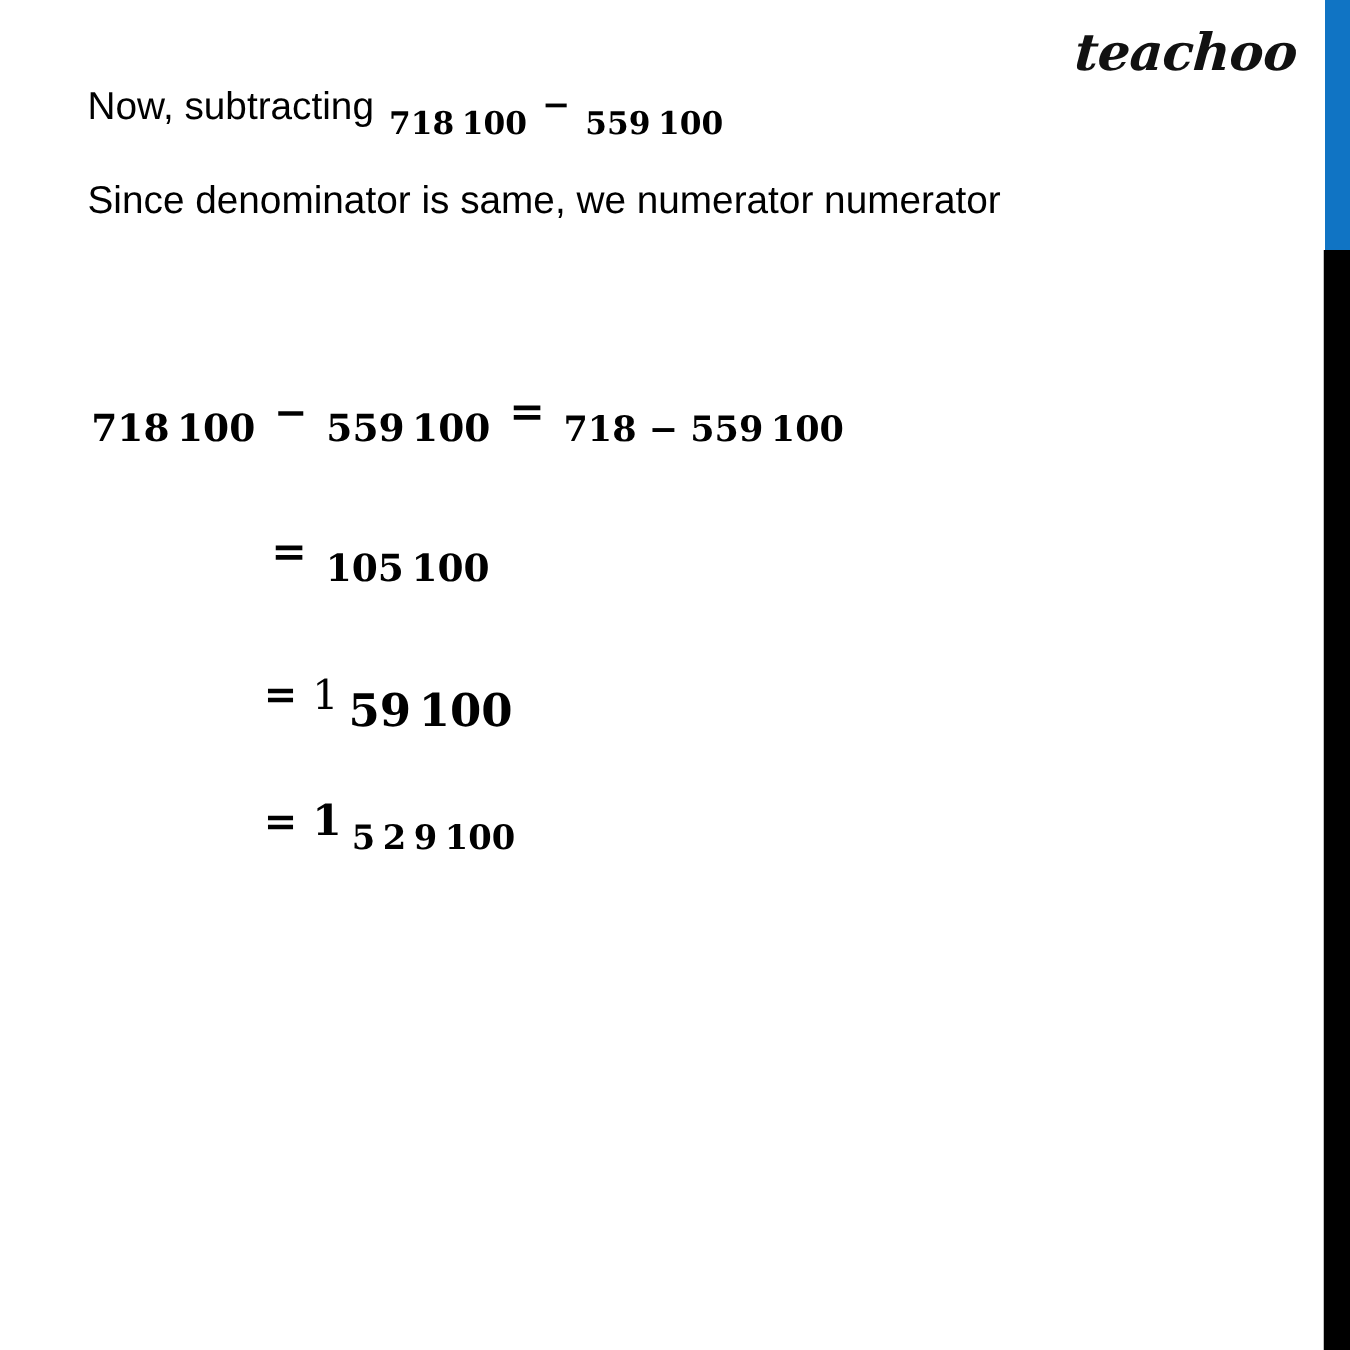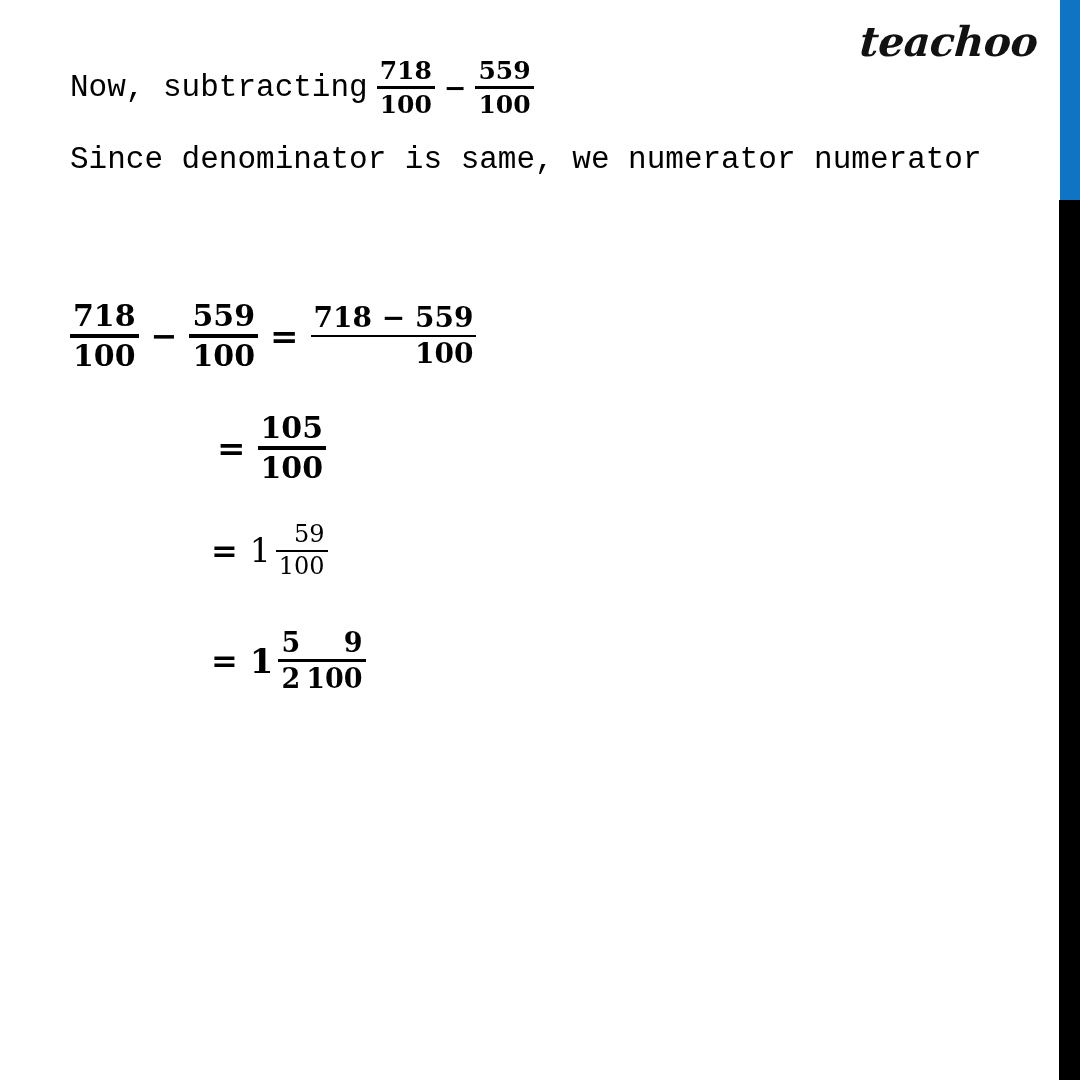--- a/index.html
+++ b/index.html
@@ -62,35 +62,36 @@
     color: #000000;
     font-family: "Liberation Sans", sans-serif;
     font-size: 31px;
     font-weight: 400;
     white-space: nowrap;
     display: flex;
     align-items: center;
   }
   .prose-line1 { left: 70px; top: 57px; }
   .prose-line2 { left: 70px; top: 144px; }
-  .prose-text { line-height: 1; font-family: Liberation Mono, monospace; }
+  .prose-text { line-height: 1; }
 
   
   .math {
     font-family: "DejaVu Serif", serif;
     color: #000000;
   }
 
   
   .frac {
     display: inline-flex;
-    flex-direction: column;
-    align-items: flex-end;
+    flex-direction: row;
+    align-items: center;
     vertical-align: middle;
     line-height: 1;
+    margin-top: 28px;
   }
   .frac .num,
   .frac .den {
     display: block;
     text-align: center;
     padding: 0 3px;
     line-height: 1.08;
   }
   .frac .bar {
     display: block;
@@ -102,21 +103,21 @@
   
   .frac-sm { font-size: 25px; font-weight: bold; }
   .frac-sm .bar { height: 3px; }
 
   .frac-lg { font-size: 30px; font-weight: bold; }
   .frac-lg .bar { height: 4px; }
 
   .frac-lg-reg { font-size: 28px; font-weight: 700; }
   .frac-lg-reg .bar { height: 2px; }
 
-  .frac-md-reg { font-size: 24px; font-weight: 400; }
+  .frac-md-reg { font-size: 36px; font-weight: 700; }
   .frac-md-reg .bar { height: 2px; }
 
   .frac-md { font-size: 27px; font-weight: bold; }
   .frac-md .bar { height: 3px; }
 
   
   .op {
     font-family: "DejaVu Serif", serif;
     display: inline-block;
     line-height: 1;

